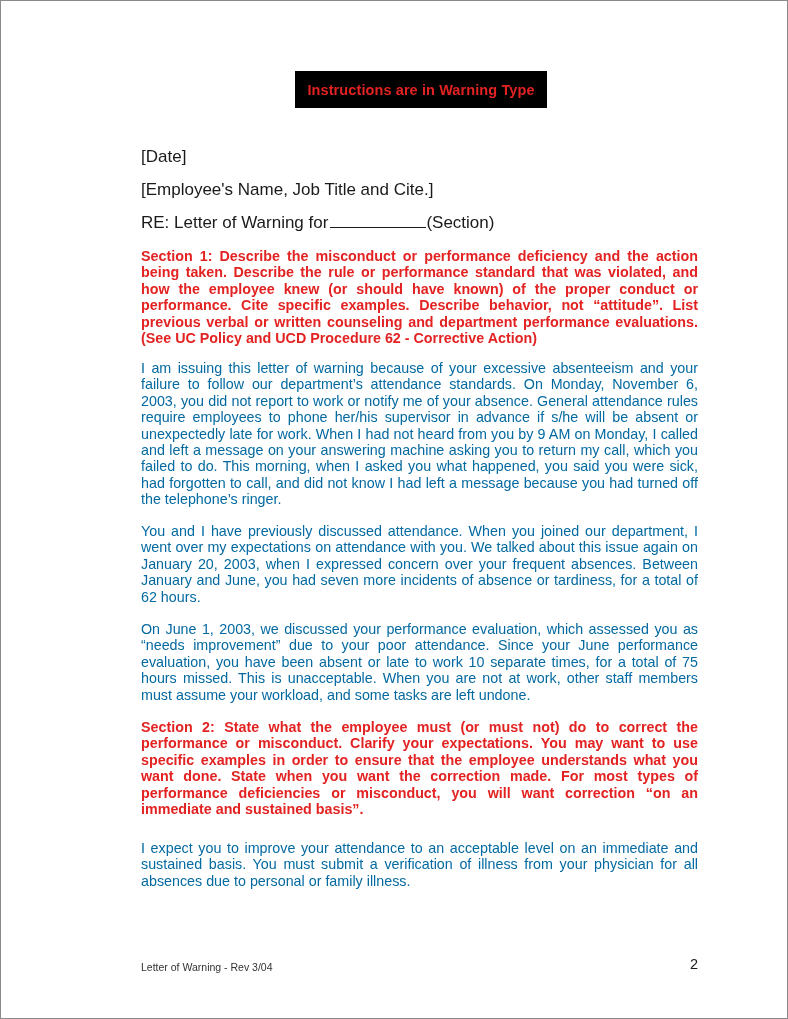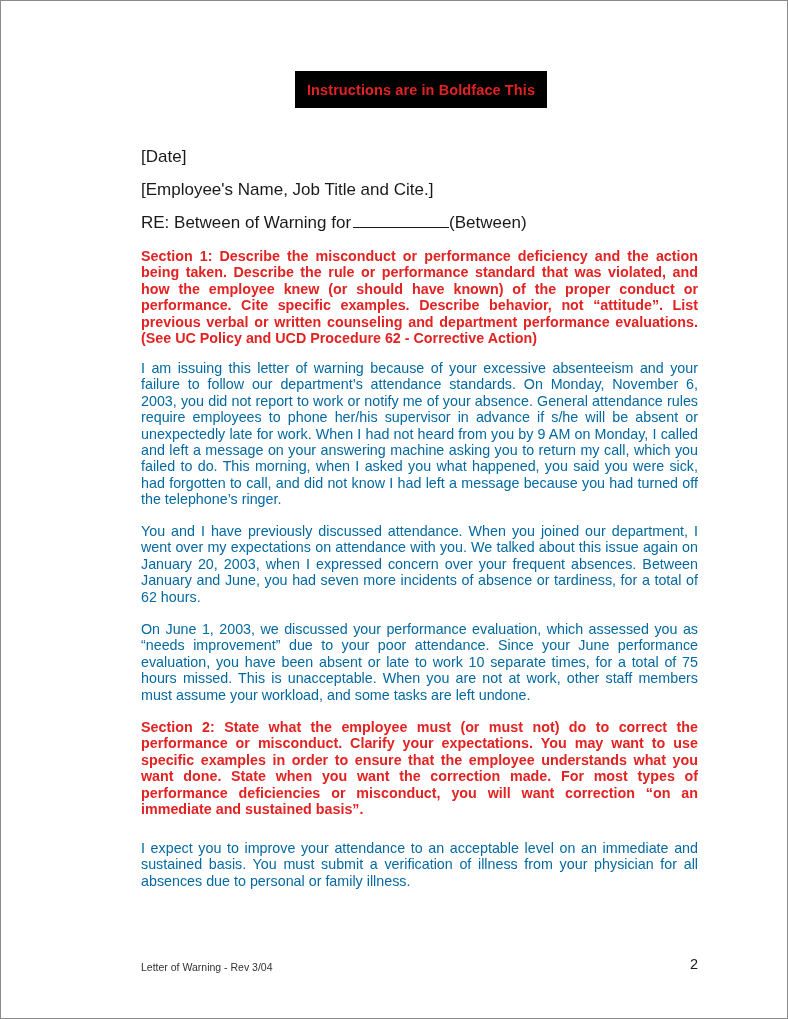--- a/index.html
+++ b/index.html
@@ -103,29 +103,29 @@
     color: #1a1a1a;
   }
 </style>
 </head>
 <body>
 
 <div class="page">
   <div class="sheet">
 
     <div class="banner-wrap">
-      <span class="banner-text">Instructions are in Boldface This</span>
+      <span class="banner-text">Instructions are in Warning Type</span>
     </div>
 
     <div class="line" style="top:148px;left:0;">[Date]</div>
 
     <div class="line" style="top:181px;left:0;">[Employee's Name, Job Title and Cite.]</div>
 
     <div class="line" style="top:214px;left:0;">
-      <span>RE:  Between of Warning for</span><span class="under"></span><span>(Between)</span>
+      <span>RE:  Letter of Warning for</span><span class="under"></span><span>(Section)</span>
     </div>
 
     <div class="para red" style="top:247px;left:0;">Section 1:   Describe the misconduct or performance deficiency and the action being taken.  Describe the rule or performance standard that was violated, and how the employee knew (or should have known) of the proper conduct or performance.  Cite specific examples.  Describe behavior, not “attitude”.  List previous verbal or written counseling and department performance evaluations. (See UC Policy and UCD Procedure 62 - Corrective Action)</div>
 
     <div class="para" style="top:359px;left:0;">I am issuing this letter of warning because of your excessive absenteeism and your failure to follow our department’s attendance standards.   On Monday, November 6, 2003, you did not report to work or notify me of your absence.  General attendance rules require employees to phone her/his supervisor in advance if s/he will be absent or unexpectedly late for work.  When I had not heard from you by 9 AM on Monday, I called and left a message on your answering machine asking you to return my call, which you failed to do.  This morning, when I asked you what happened, you said you were sick, had forgotten to call, and did not know I had left a message because you had turned off the telephone’s ringer.</div>
 
     <div class="para" style="top:522px;left:0;">You and I have previously discussed attendance.  When you joined our department, I went over my expectations on attendance with you.  We talked about this issue again on January 20, 2003, when I expressed concern over your frequent absences.  Between January and June, you had seven more incidents of absence or tardiness, for a total of 62 hours.</div>
 
     <div class="para" style="top:620px;left:0;">On June 1, 2003, we discussed your performance evaluation, which assessed you as “needs improvement” due to your poor attendance.   Since your June performance evaluation, you have been absent or late to work 10 separate times, for a total of 75 hours missed.  This is unacceptable.  When you are not at work, other staff members must assume your workload, and some tasks are left undone.</div>
 

